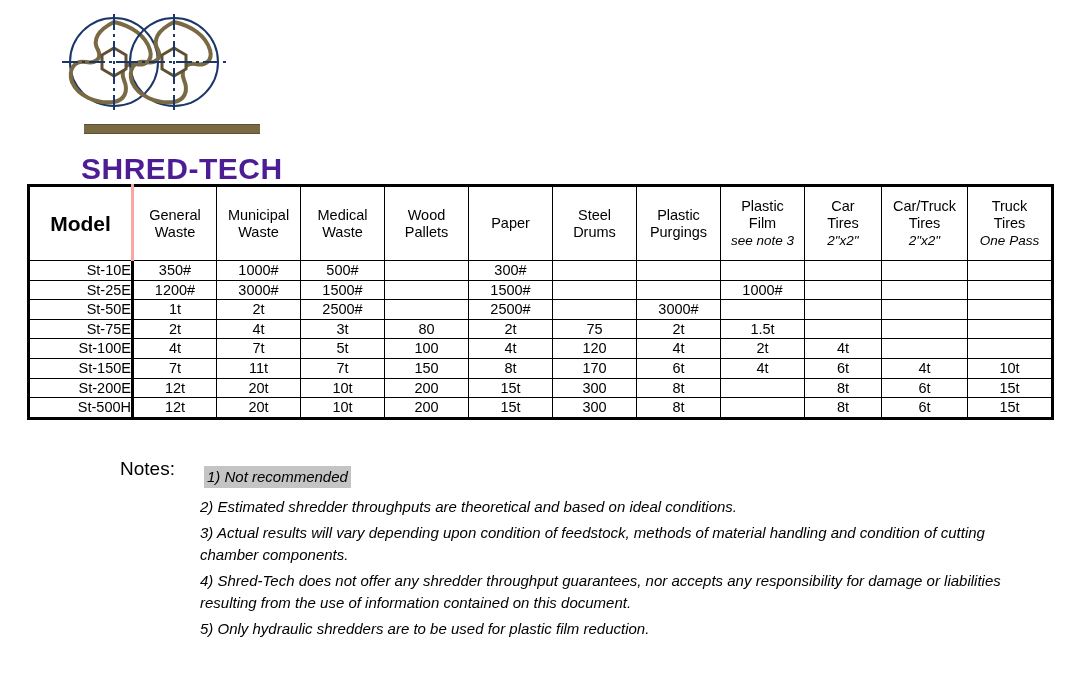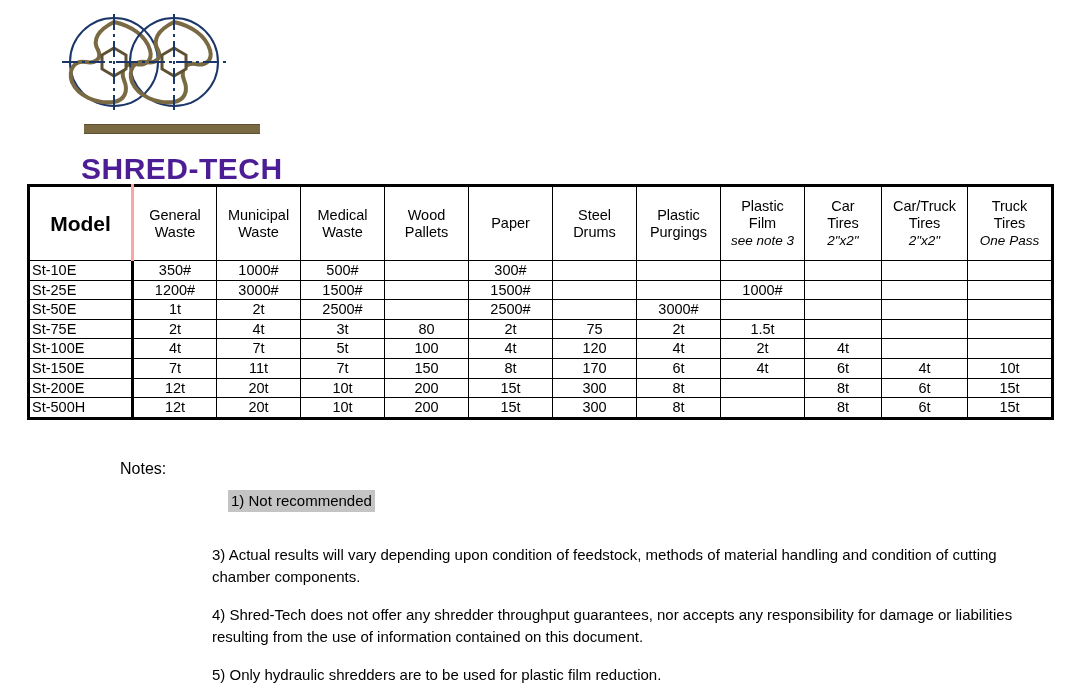--- a/index.html
+++ b/index.html
@@ -114,21 +114,21 @@
   .hdr-note {
     display: block;
     font-style: italic;
     font-size: 13.5px;
   }
   tbody tr td {
     height: 18.6px;
     line-height: 18.6px;
   }
   tbody tr td.model-cell {
-    text-align: left;
+    text-align: right;
     padding-left: 2px;
     border-right: 3px solid #000000;
     font-size: 14.5px;
   }
   tbody tr:last-child td {
     border-bottom: 1px solid #0f172a;
   }
   td.na {
     background: #c4c4c4;
   }
@@ -140,28 +140,29 @@
     top: 458px;
     width: 930px;
     font-family: "Liberation Sans", sans-serif;
     font-size: 15px;
     line-height: 22px;
   }
   .notes-label {
     position: absolute;
     left: 0;
     top: 0;
-    font-size: 16px;
+    font-size: 19px;
     text-align: right;
   }
   .notes-list {
     margin-left: 76px;
   }
   .note-item {
-    margin: 16px;
+    margin: 4px;
+    font-style: italic;
   }
   .note-item.highlight {
     display: inline-block;
     background: #c4c4c4;
     padding: 0 3px;
   }
 </style>
 </head>
 <body>
 
@@ -361,17 +362,18 @@
           <td>15t</td>
         </tr>
       </tbody>
   </table>
 </div>
 
 <div class="notes">
   <div class="notes-label">Notes:</div>
   <div class="notes-list">
       <p class="note-item"><span class="note-item highlight">1) Not recommended</span></p>
+      <p class="note-item">2) Estimated shredder throughputs are theoretical and based on ideal conditions.</p>
       <p class="note-item">3) Actual results will vary depending upon condition of feedstock, methods of material handling and condition of cutting chamber components.</p>
       <p class="note-item">4) Shred-Tech does not offer any shredder throughput guarantees, nor accepts any responsibility for damage or liabilities resulting from the use of information contained on this document.</p>
       <p class="note-item">5) Only hydraulic shredders are to be used for plastic film reduction.</p>
     </div>
 </div>
 
 </body></html>

